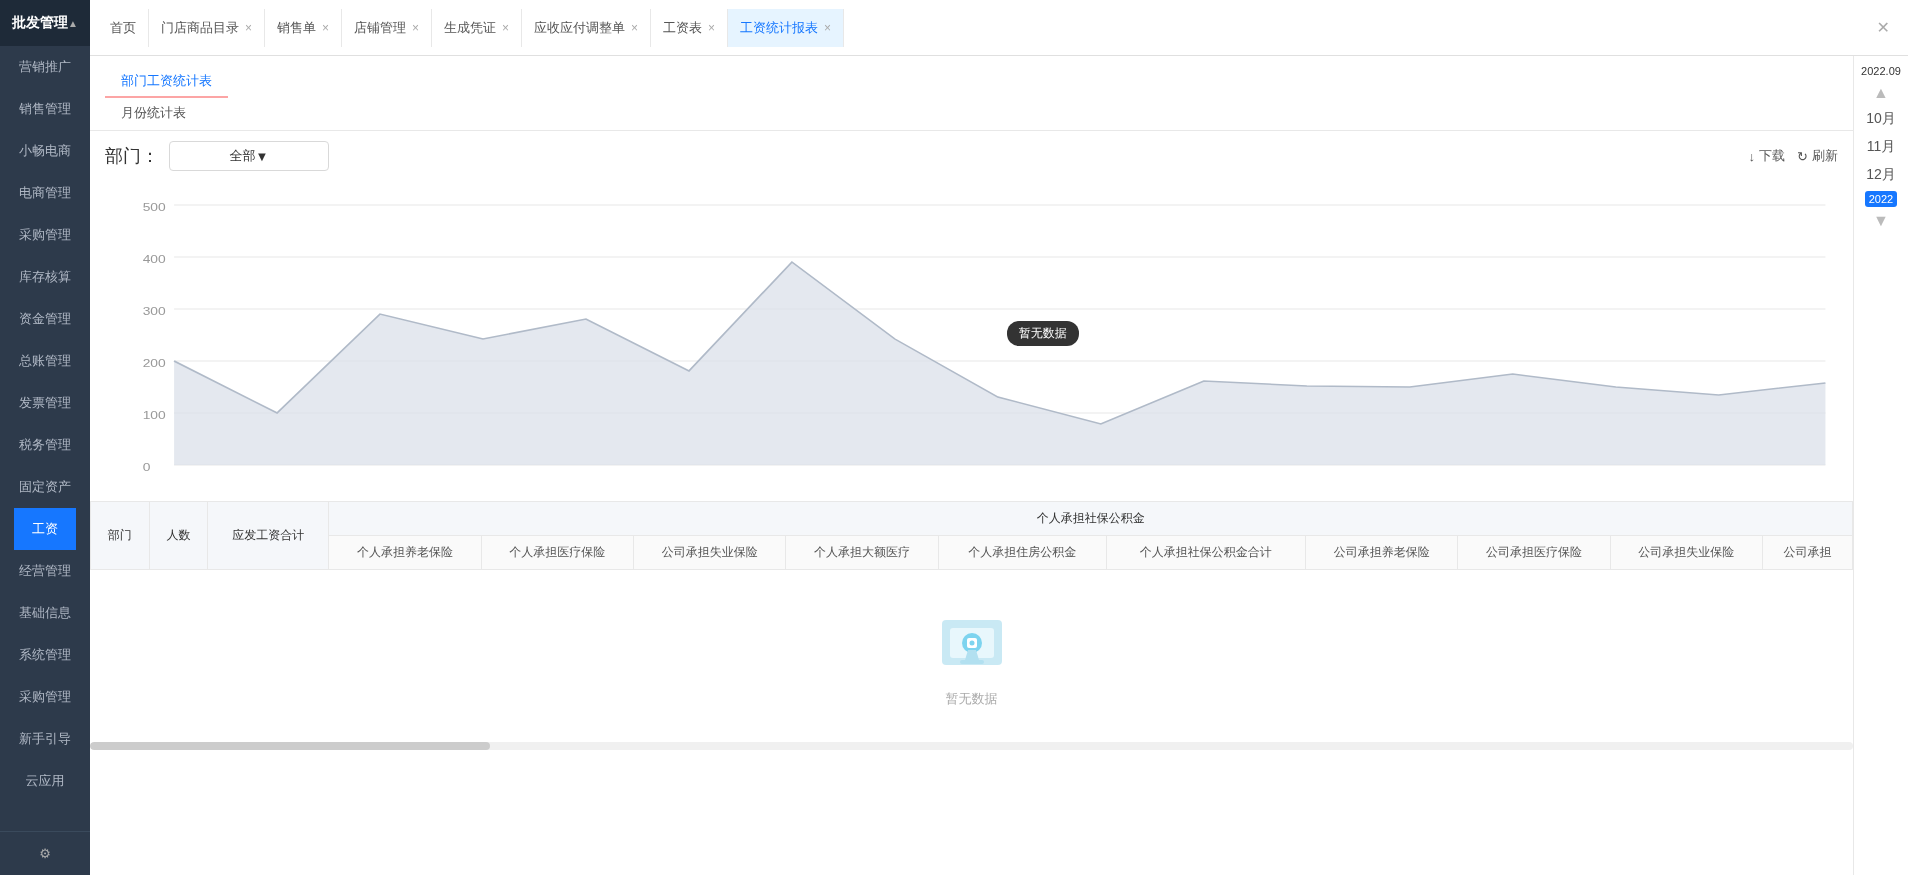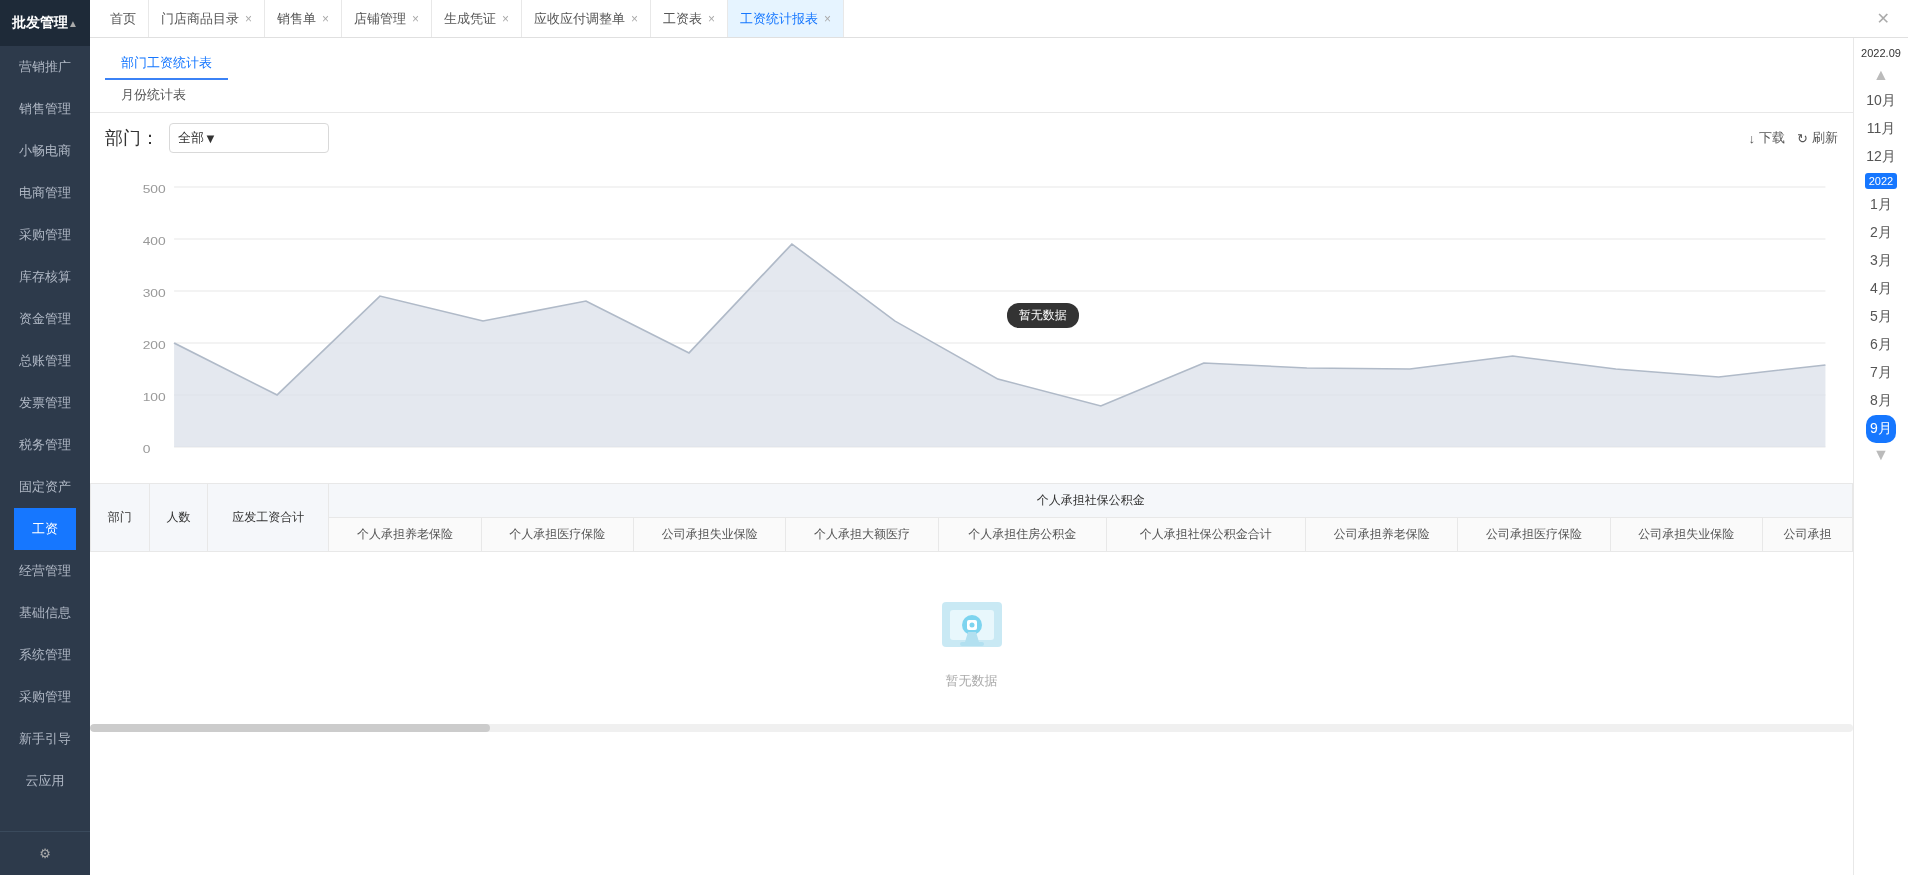--- a/index.html
+++ b/index.html
@@ -57,21 +57,21 @@
       flex-direction: column;
       overflow: hidden;
     }
 
     
     .tabs-bar {
       background: #fff;
       border-bottom: 1px solid #e0e0e0;
       display: flex;
       align-items: center;
-      height: 38px;
+      height: 56px;
       padding: 0 8px;
       flex-shrink: 0;
       overflow-x: auto;
       white-space: nowrap;
     }
     .tab-item {
       display: inline-flex;
       align-items: center;
       padding: 0 12px;
       height: 38px;
@@ -121,21 +121,21 @@
       flex-shrink: 0;
     }
     .sub-tab {
       padding: 6px 16px;
       cursor: pointer;
       font-size: 13px;
       color: #555;
       border-bottom: 2px solid transparent;
       margin-right: 10px;
     }
-    .sub-tab.active { color: #1677ff; border-bottom: 2px solid #3b82f6; }
+    .sub-tab.active { color: #1677ff; border-bottom: 2px solid #fca5a5; }
 
     
     .toolbar {
       display: flex;
       align-items: center;
       justify-content: space-between;
       padding: 10px 15px;
       flex-shrink: 0;
     }
     .dept-filter {
@@ -148,21 +148,21 @@
       width: 160px;
       height: 30px;
       border: 1px solid #d9d9d9;
       border-radius: 4px;
       padding: 0 8px;
       font-size: 13px;
       color: #333;
       background: #fff;
       display: flex;
       align-items: center;
-      justify-content: flex-start;
+      justify-content: center;
       cursor: pointer;
     }
     .action-btns {
       display: flex;
       align-items: center;
       gap: 12px;
     }
     .action-btn {
       display: flex;
       align-items: center;
@@ -459,27 +459,16 @@
 
     <div class="timeline-panel">
       <span class="timeline-year-label">2022.09</span>
       <span class="timeline-arrow">▲</span>
       <div id="timeline-2022-months">
           <div class="timeline-month">10月</div>
           <div class="timeline-month">11月</div>
           <div class="timeline-month">12月</div>
         </div>
       <div class="timeline-year-badge">2022</div>
-      <div id="timeline-2023-months">
-          <div class="timeline-month">1月</div>
-          <div class="timeline-month">2月</div>
-          <div class="timeline-month">3月</div>
-          <div class="timeline-month">4月</div>
-          <div class="timeline-month">5月</div>
-          <div class="timeline-month">6月</div>
-          <div class="timeline-month">7月</div>
-          <div class="timeline-month">8月</div>
-          <div class="timeline-month active-month">9月</div>
-        </div>
       <span class="timeline-arrow">▼</span>
     </div>
   </div>
 </div>
 
 </body></html>

